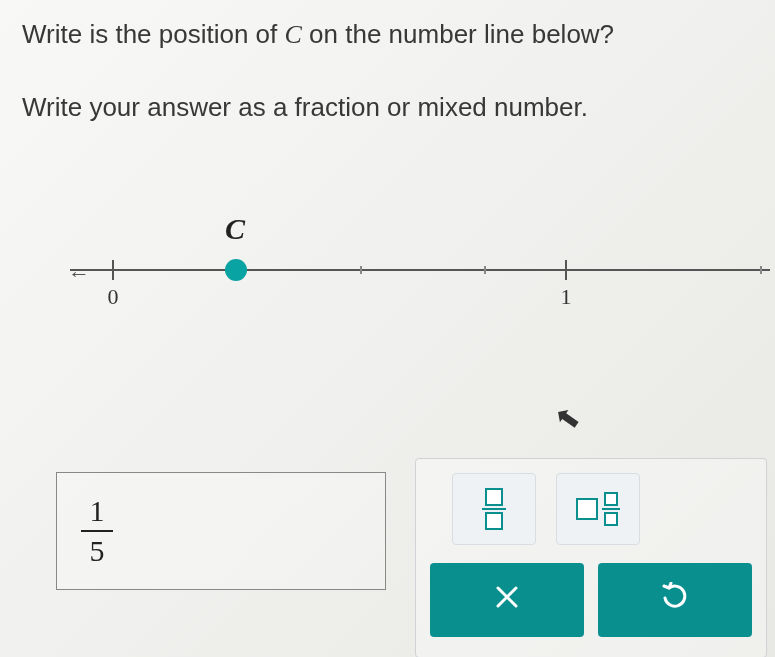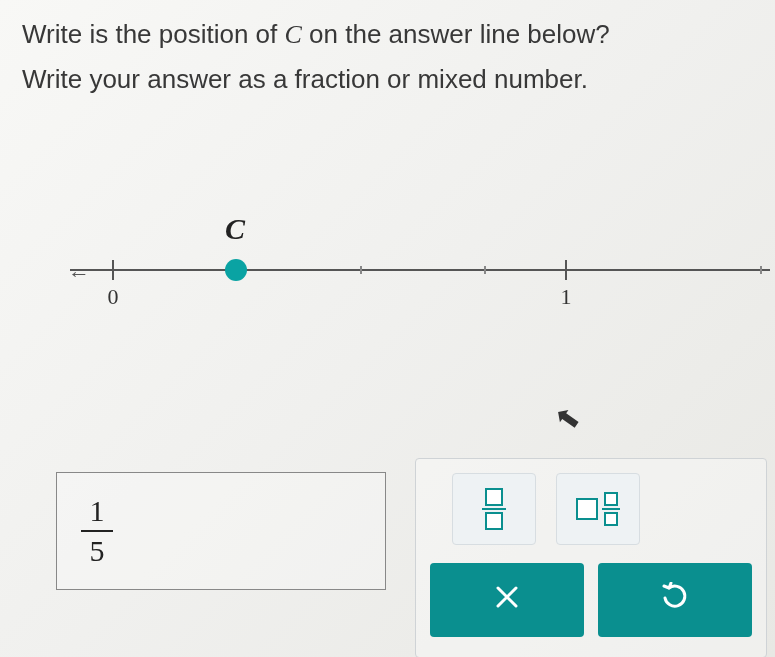--- a/index.html
+++ b/index.html
@@ -179,23 +179,23 @@
     font-size: 30px;
     color: #333;
     transform: rotate(-10deg);
   }
 </style>
 </head>
 <body>
 
 <div class="question">
   <div>
-    <span>Write is the position of </span><span class="var-c">C</span><span> on the answer line below?</span>
+    <span>Write is the position of </span><span class="var-c">C</span><span> on the number line below?</span>
   </div>
-  <div style="margin-top:4px">Write your answer as a fraction or mixed number.</div>
+  <div style="margin-top:32px">Write your answer as a fraction or mixed number.</div>
 </div>
 
 <div class="nl-wrap">
   <div class="nl-label-c">C</div>
   <div class="nl-arrow-l">←</div>
   <div class="nl-axis"></div>
 
   <div class="nl-tick" style="left:42px"></div>
   <div class="nl-tick-label" style="left:43px">0</div>
 

